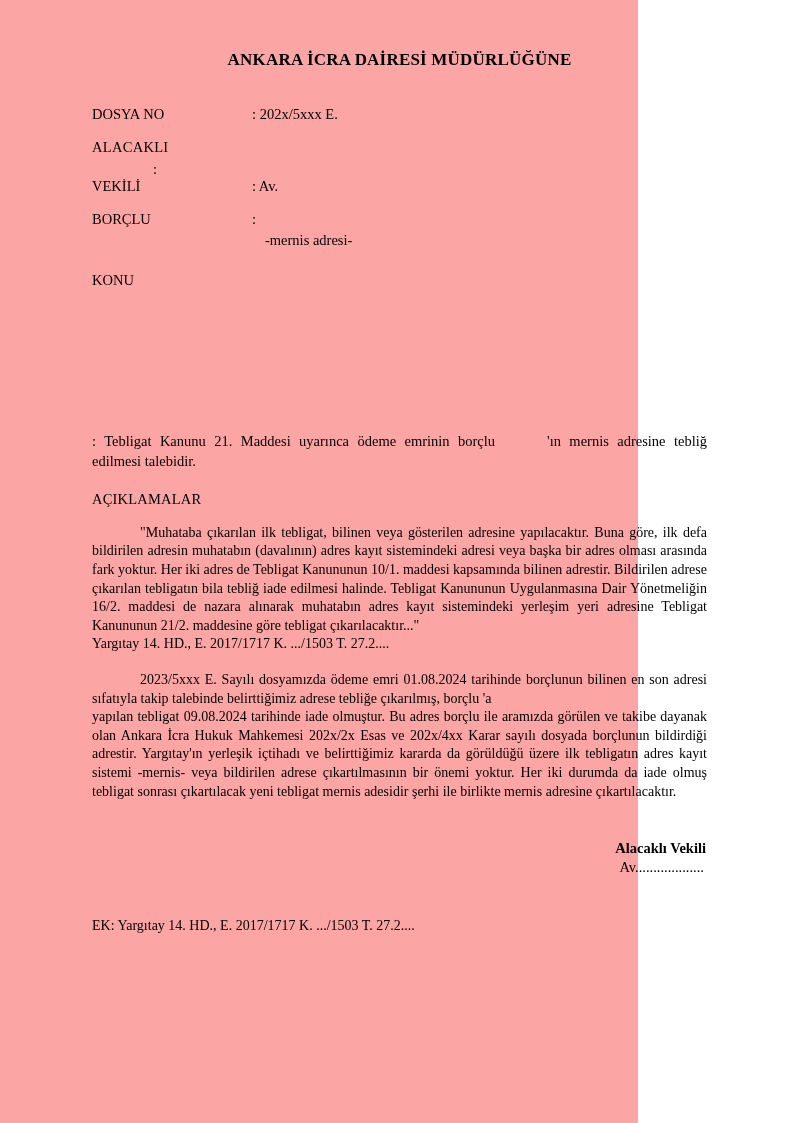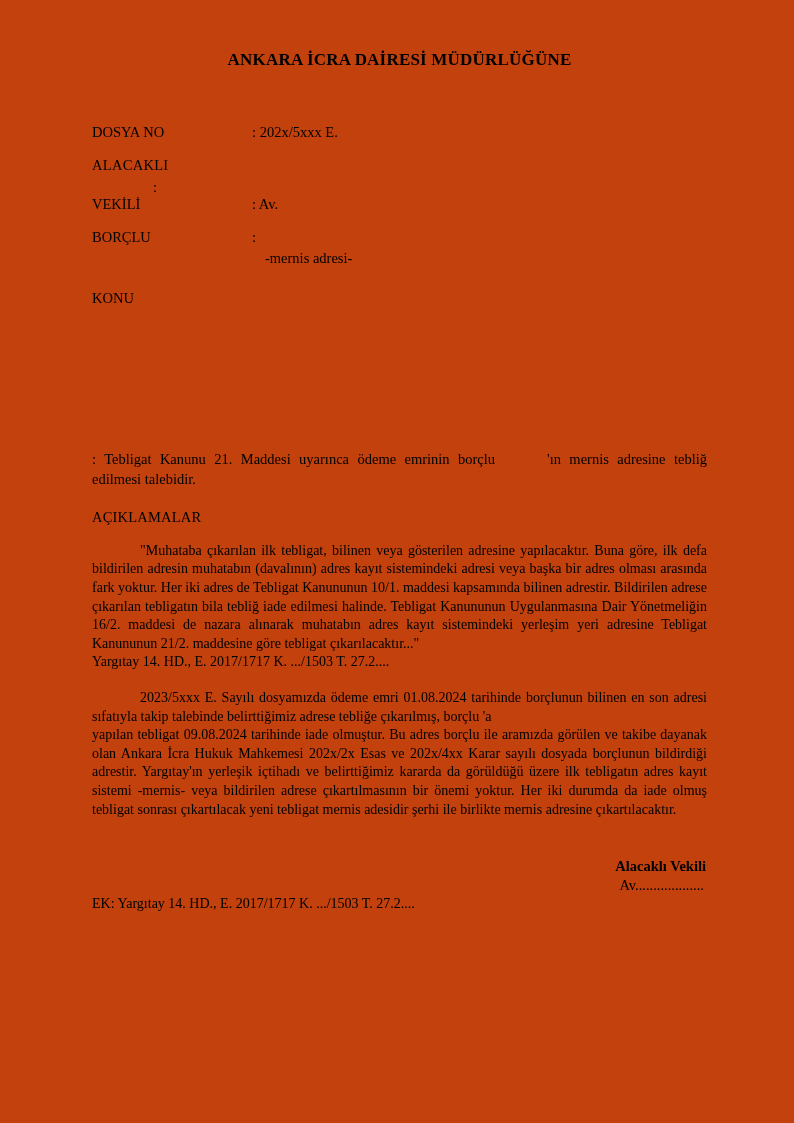--- a/index.html
+++ b/index.html
@@ -13,23 +13,23 @@
     height: 1123px;
     position: relative;
     font-family: "Liberation Serif", "DejaVu Serif", serif;
     color: #000000;
     overflow: hidden;
   }
   .page {
     position: absolute;
     left: 0;
     top: 0;
-    width: 794px;
+    width: 638px;
     height: 1123px;
-    background: #c2410c;
+    background: #fca5a5;
   }
   .content {
     position: absolute;
     left: 92px;
     top: 0;
     width: 615px;
   }
 
   
   .doc-title {
@@ -37,21 +37,21 @@
     font-weight: bold;
     font-size: 17px;
     letter-spacing: 0.2px;
     margin: 0;
     padding-top: 50px;
     line-height: 1.2;
   }
 
   
   .fields {
-    margin-top: 53px;
+    margin-top: 35px;
   }
   .field-row {
     display: flex;
     align-items: flex-start;
     font-size: 14.5px;
     line-height: 1.35;
     margin-bottom: 13px;
   }
   .field-label {
     width: 160px;
@@ -127,20 +127,21 @@
     line-height: 1.3;
   }
   .sig-line {
     font-size: 14.5px;
     line-height: 1.3;
     padding-right: 2px;
   }
 
   
   .footer-note {
+    margin-top: 40px;
     font-size: 14px;
     line-height: 1.35;
   }
 </style>
 </head>
 <body>
 
 <div class="page">
   <div class="content">
 

